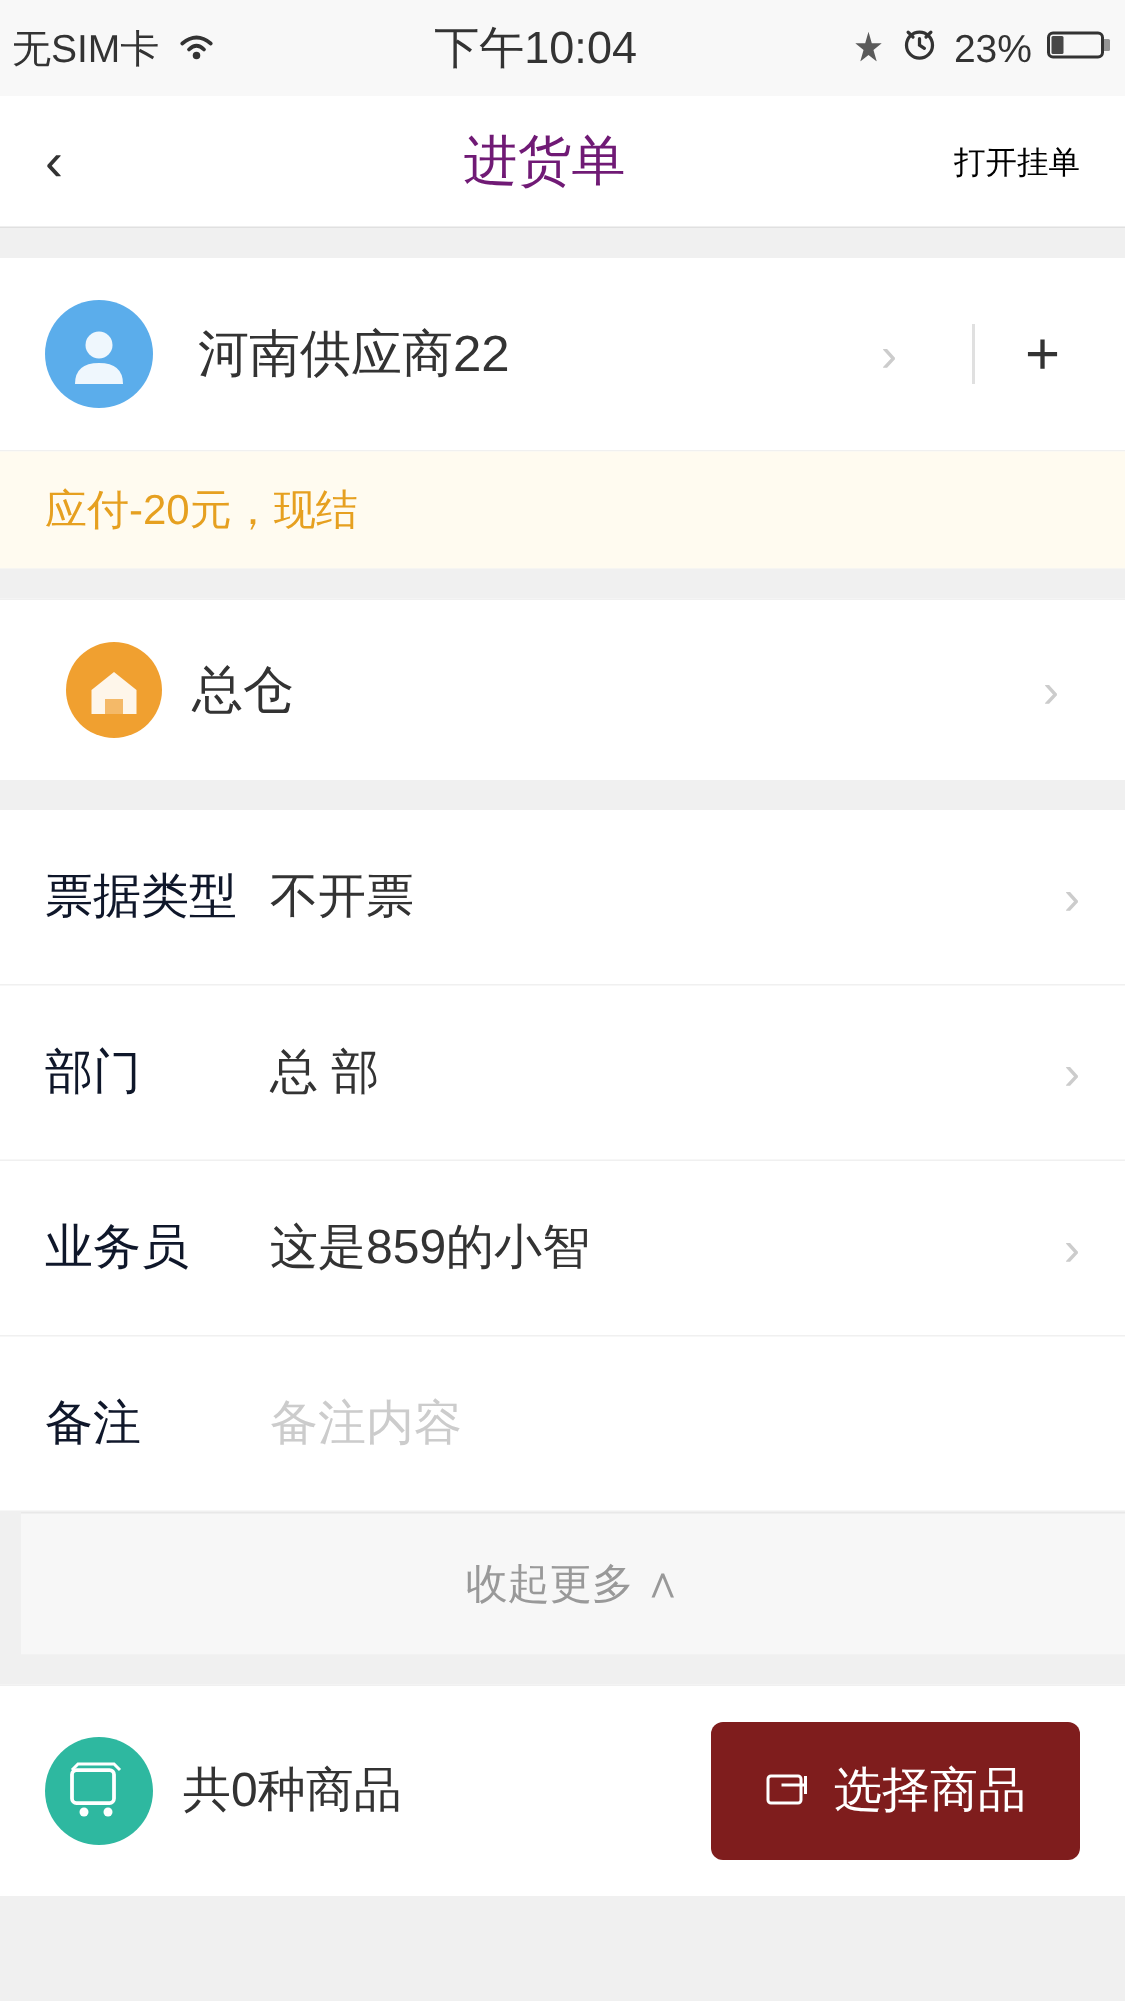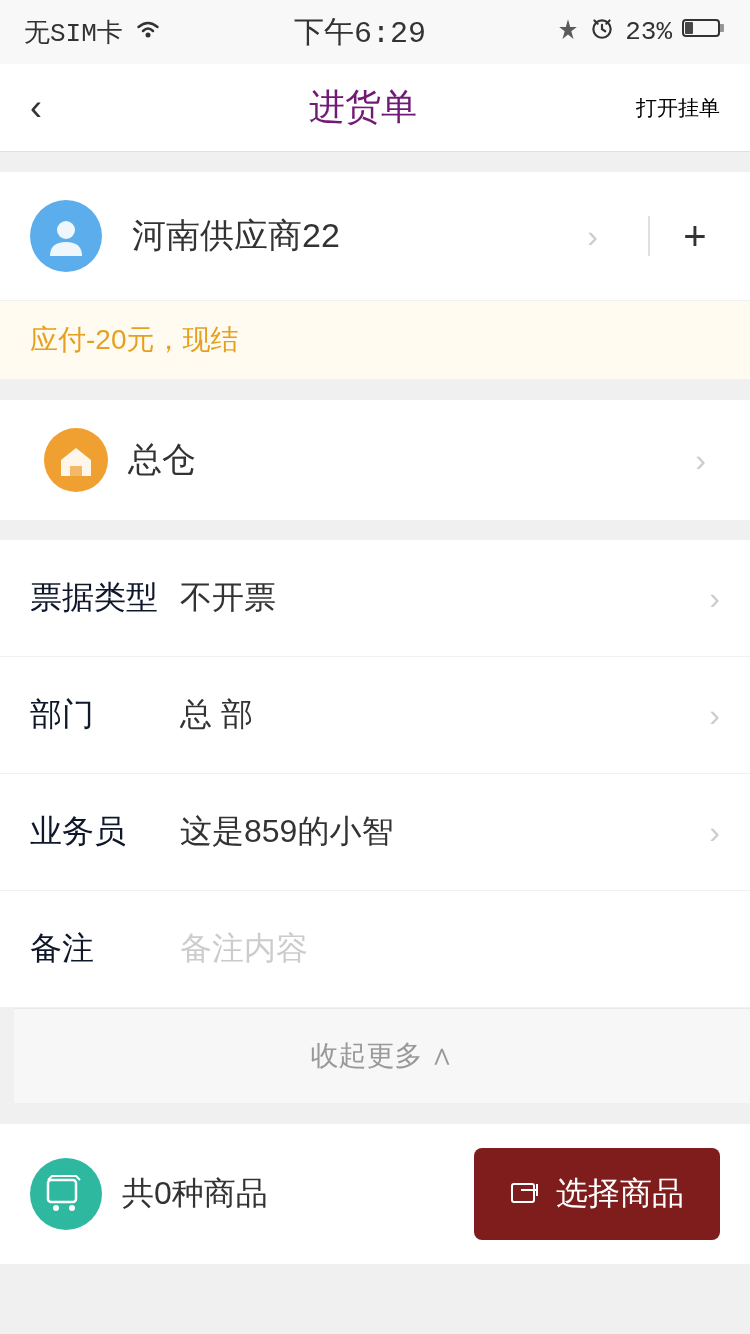--- a/index.html
+++ b/index.html
@@ -14,24 +14,23 @@
     }
 
     
     .status-bar {
       width: 750px;
       height: 64px;
       background: #f8f8f8;
       display: flex;
       align-items: center;
       justify-content: space-between;
-      padding: 0 24px;
+      padding: 0 8px;
       font-size: 26px;
       color: #333;
-      font-family: Liberation Mono, monospace;
     }
     .status-left {
       display: flex;
       align-items: center;
       gap: 10px;
     }
     .status-center {
       font-size: 30px;
       font-weight: 500;
     }
@@ -271,21 +270,21 @@
 
     <span>
       <svg viewBox="0 0 30 22" fill="none" xmlns="http://www.w3.org/2000/svg" style="width:30px;height:22px;">
         <path d="M15 18 Q15 18 15 18" stroke="#333" stroke-width="3" stroke-linecap="round"></path>
         <path d="M10 14 Q15 9 20 14" stroke="#333" stroke-width="2.5" stroke-linecap="round" fill="none"></path>
         <path d="M5.5 10 Q15 2 24.5 10" stroke="#333" stroke-width="2.5" stroke-linecap="round" fill="none"></path>
         <circle cx="15" cy="18" r="2.5" fill="#333"></circle>
       </svg>
     </span>
   </div>
-  <div class="status-center">下午6:29</div>
+  <div class="status-center">下午10:04</div>
   <div class="status-right">
 
     <span>
       <svg viewBox="0 0 20 20" style="width:22px;height:22px;" fill="none">
         <path d="M10 2 L12 9 L18 9 L13 13 L15 20 L10 16 L5 20 L7 13 L2 9 L8 9 Z" fill="#333" opacity="0.8"></path>
       </svg>
     </span>
 
     <span>
       <svg viewBox="0 0 24 24" style="width:26px;height:26px;" fill="none">

